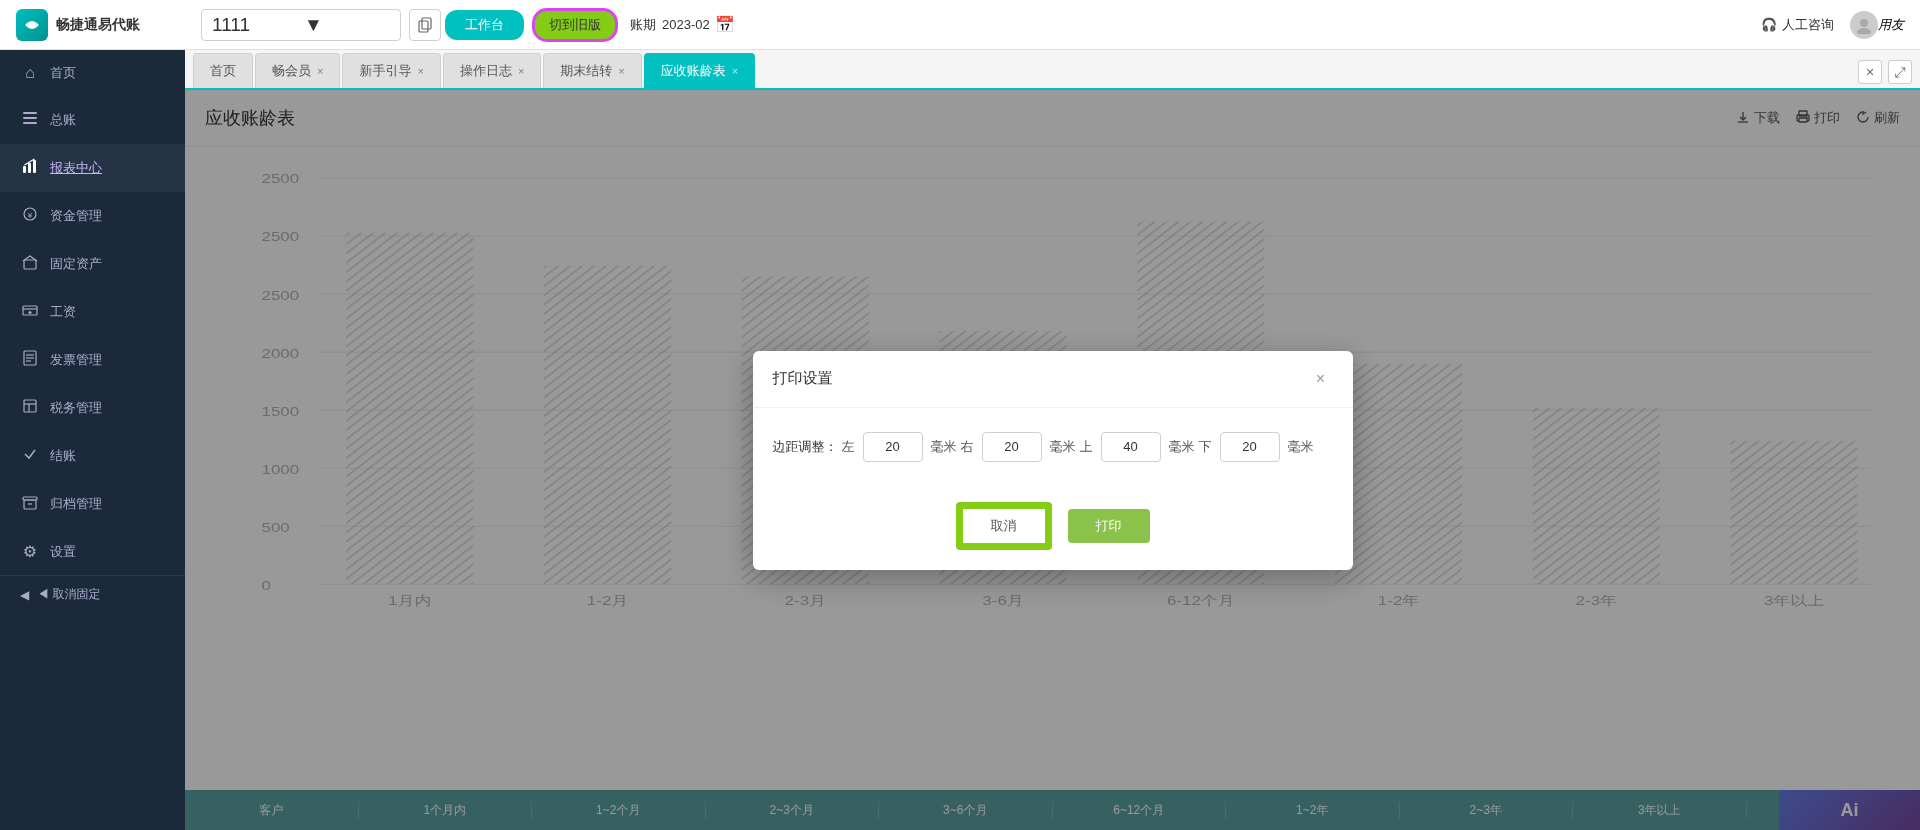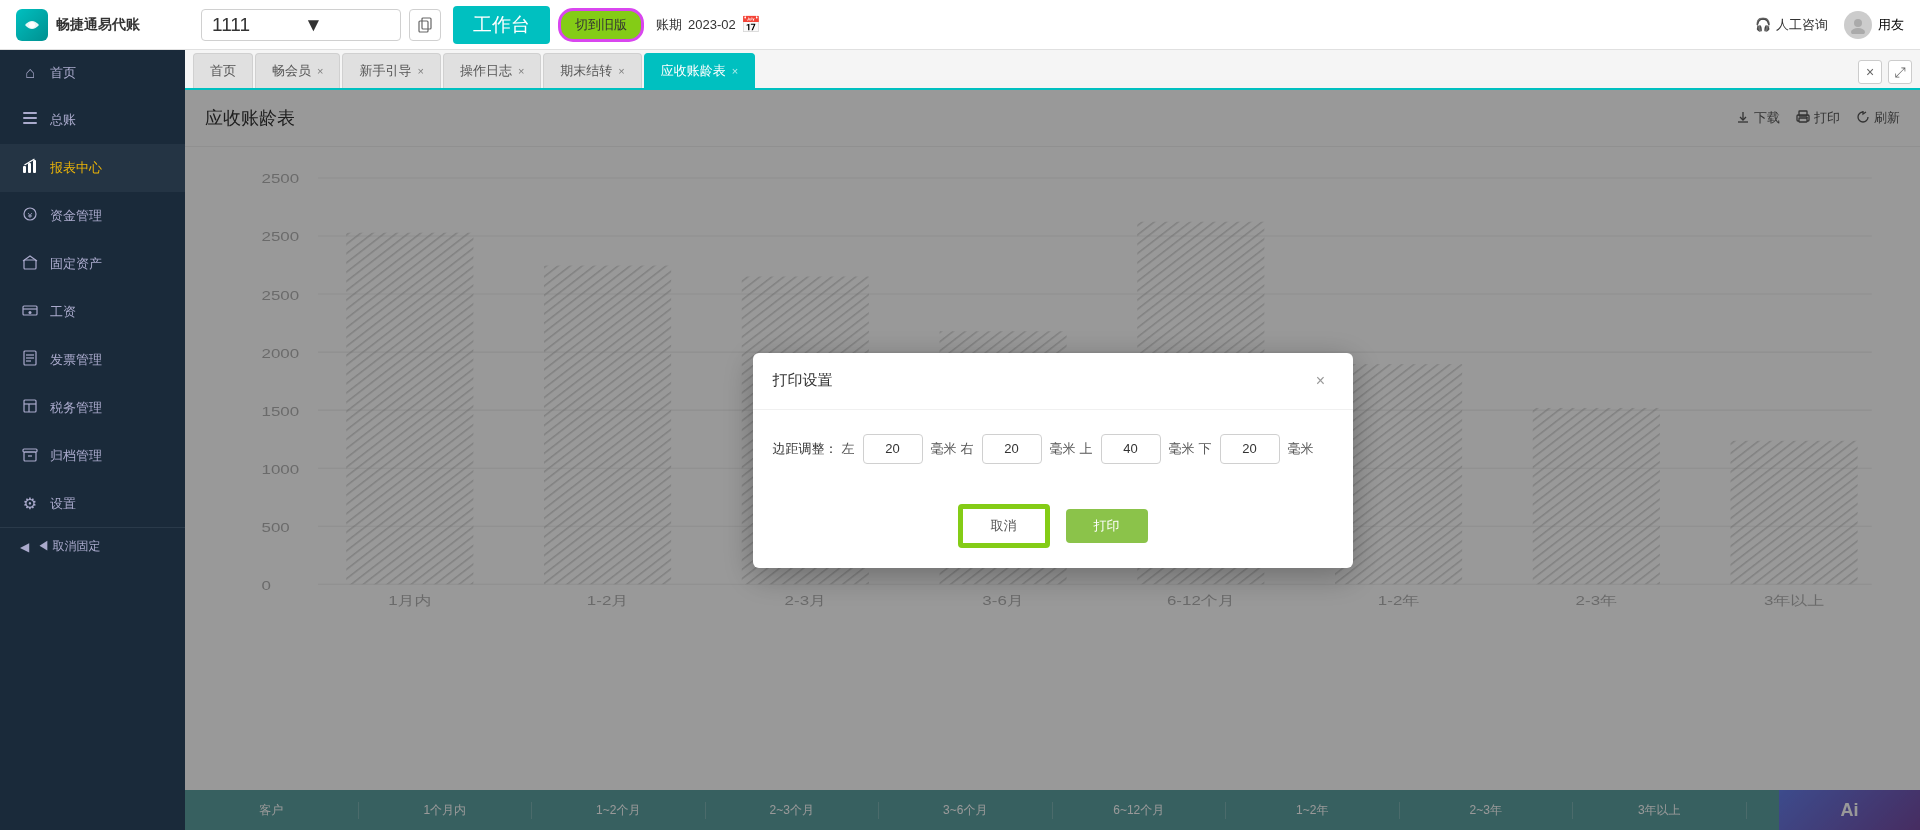--- a/index.html
+++ b/index.html
@@ -44,22 +44,22 @@
 
     .copy-icon-btn {
       width: 32px; height: 32px; border: 1px solid #d0d0d0;
       border-radius: 4px; display: flex; align-items: center;
       justify-content: center; cursor: pointer; margin-left: 8px;
       background: #fff; color: #666;
     }
 
     .workbench-btn {
       background: #00c0c0; color: #fff; border: none;
-      padding: 6px 20px; border-radius: 4px; cursor: pointer;
-      font-size: 19px; margin-left: 12px;
+      padding: 6px 20px; border-radius: 12px; cursor: pointer;
+      font-size: 13px; margin-left: 4px;
     }
 
     .switch-old-btn {
       border: 3px solid #d946ef; background: #84cc16; color: #333;
       padding: 5px 14px; border-radius: 15px; cursor: pointer;
       font-size: 13px; margin-left: 8px;
     }
 
     .period-area {
       display: flex; align-items: center; gap: 6px;
@@ -68,21 +68,21 @@
     .calendar-icon { color: #00c0c0; font-size: 16px; }
 
     .header-right {
       margin-left: auto; display: flex; align-items: center; gap: 16px;
     }
     .support-btn {
       display: flex; align-items: center; gap: 4px;
       color: #333; font-size: 13px; cursor: pointer;
     }
     .user-area {
-      display: flex; align-items: center; gap: 6px; cursor: pointer;
+      display: flex; align-items: center; cursor: pointer; font-style: italic;
     }
     .avatar {
       width: 28px; height: 28px; background: #ccc;
       border-radius: 50%; display: flex; align-items: center;
       justify-content: center; color: #666; font-size: 12px;
     }
 
     
     .main-layout {
       display: flex; flex: 1; overflow: hidden;
@@ -92,21 +92,21 @@
     .sidebar {
       width: 185px; background: #1a2a3a; flex-shrink: 0;
       display: flex; flex-direction: column;
       overflow-y: auto;
     }
     .sidebar-item {
       display: flex; align-items: center; gap: 10px;
       padding: 14px 20px; color: #aac; cursor: pointer;
       font-size: 13px; transition: background 0.2s;
     }
-    .sidebar-item.active { background: #243444; color: #eab308; }
+    .sidebar-item.active { background: #243444; color: #c4b5fd; text-decoration: underline; }
     .sidebar-item .icon { font-size: 16px; width: 20px; text-align: center; }
     .sidebar-collapse {
       display: flex; align-items: center; gap: 6px;
       padding: 10px 20px; color: #aac; cursor: pointer;
       font-size: 12px; border-top: 1px solid #2a3a4a;
     }
 
     
     .content-area {
       flex: 1; display: flex; flex-direction: column; overflow: hidden;
@@ -225,21 +225,21 @@
       padding: 0 8px; font-size: 13px; text-align: center;
       color: #333;
     }
     .margin-unit { color: #555; font-size: 13px; }
 
     .dialog-footer {
       display: flex; align-items: center; justify-content: center;
       gap: 16px; padding: 16px 20px 20px;
     }
     .cancel-btn {
-      padding: 8px 28px; border: 5px solid #84cc16;
+      padding: 8px 28px; border: 7px solid #84cc16;
       border-radius: 4px; cursor: pointer; font-size: 13px;
       color: #555; background: #fff;
     }
     .confirm-btn {
       padding: 8px 28px; border: none;
       border-radius: 4px; cursor: pointer; font-size: 13px;
       color: #fff; background: #8bc34a;
     }
 
     
@@ -374,20 +374,28 @@
     </div>
     <div class="sidebar-item">
       <span class="icon">
         <svg width="16" height="16" viewBox="0 0 16 16" fill="none" stroke="#aac" stroke-width="1.2">
           <rect x="2" y="2" width="12" height="12" rx="1"></rect>
           <line x1="2" y1="6" x2="14" y2="6"></line>
           <line x1="7" y1="6" x2="7" y2="14"></line>
         </svg>
       </span>
       <span>税务管理</span>
+    </div>
+    <div class="sidebar-item">
+      <span class="icon">
+        <svg width="16" height="16" viewBox="0 0 16 16" fill="none" stroke="#aac" stroke-width="1.5">
+          <polyline points="3,8 7,12 13,4"></polyline>
+        </svg>
+      </span>
+      <span>结账</span>
     </div>
     <div class="sidebar-item">
       <span class="icon">
         <svg width="16" height="16" viewBox="0 0 16 16" fill="none" stroke="#aac" stroke-width="1.2">
           <rect x="1" y="3" width="14" height="3" rx="1"></rect>
           <rect x="2" y="6" width="12" height="9" rx="1"></rect>
           <line x1="6" y1="10" x2="10" y2="10"></line>
         </svg>
       </span>
       <span>归档管理</span>

